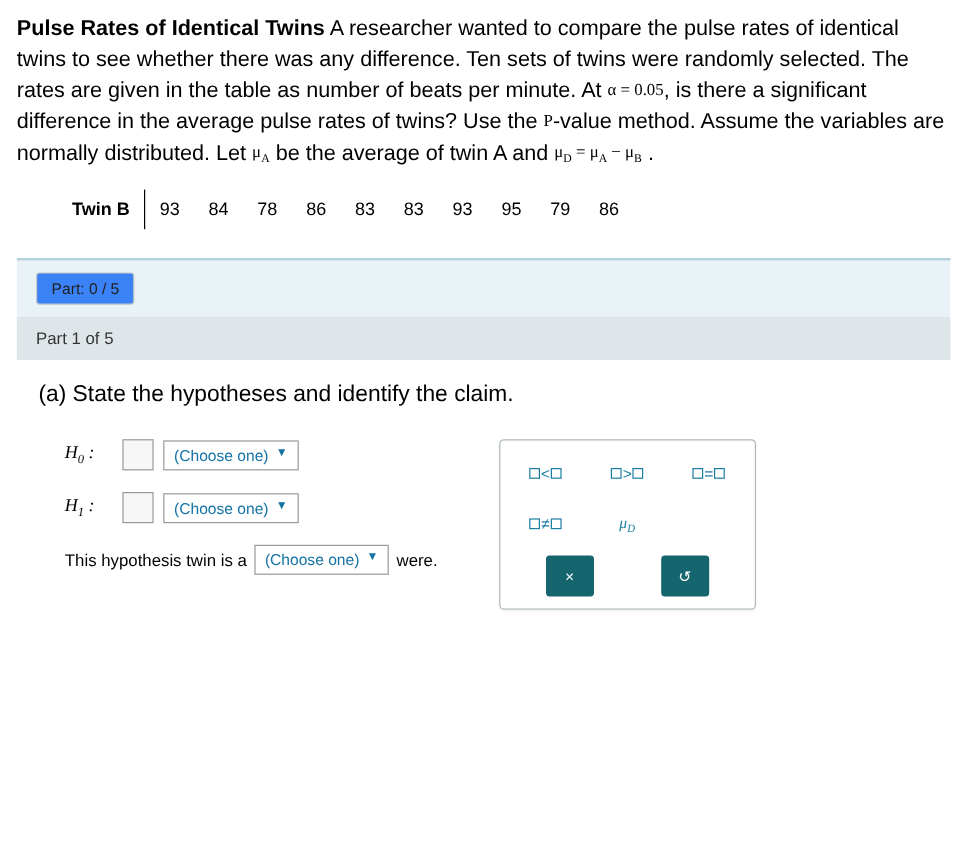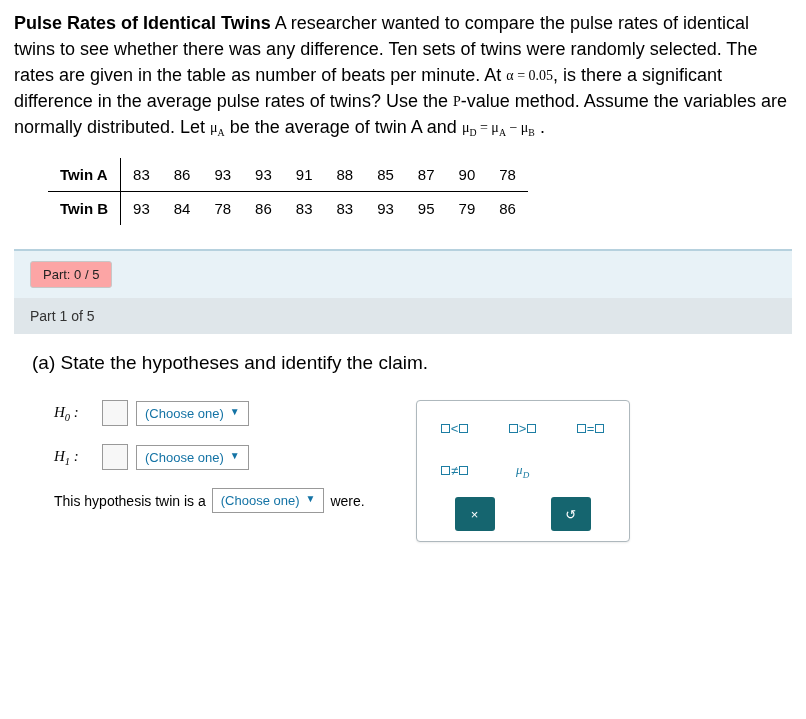--- a/index.html
+++ b/index.html
@@ -27,21 +27,21 @@
     display: inline-block; margin: 14px 0 0 8px; padding: 4px 12px;
     border: 1px solid #888; border-radius: 14px;
     font-size: 11px; color: #333; background: #fff; cursor: pointer;
   }
 
   .part-bar {
     margin-top: 24px; background: #e8f2f7;
     border-top: 2px solid #b6d1de; padding: 10px 16px;
   }
   .part-pill {
-    display: inline-block; background: #fca5a5;
+    display: inline-block; background: #3b82f6;
     border: 1px solid #c7c7c7; border-radius: 3px;
     padding: 5px 12px; font-size: 13px; color: #222;
   }
   .part-sub {
     background: #dfe6ea; padding: 10px 16px;
     font-size: 14px; color: #333;
   }
 
   .part-body { padding: 18px 18px 30px 18px; position: relative; }
   .question { font-size: 19px; margin-bottom: 26px; }
@@ -86,33 +86,20 @@
 </head>
 <body>
 
 <div class="problem-text">
   <b>Pulse Rates of Identical Twins</b><span> A researcher wanted to compare the pulse rates of identical twins to see whether there was any difference. Ten sets of twins were randomly selected. The rates are given in the table as number of beats per minute. At </span><span class="math-sm">α = 0.05</span><span>, is there a significant difference in the average pulse rates of twins? Use the </span><span class="math-sm">P</span><span>-value method. Assume the variables are normally distributed. Let </span><span class="math-sm"><span>μ</span><span class="subscript">A</span></span><span> be the average of twin A and </span><span class="math-sm">μ<span class="subscript">D</span> = μ<span class="subscript">A</span> − μ<span class="subscript">B</span></span><span> .</span>
 </div>
 
 <div class="data-region">
   <table class="data-table">
     <tbody>
-        <tr class="rowA">
-      <td class="lbl">Twin A</td>
-      <td>83</td>
-      <td>86</td>
-      <td>93</td>
-      <td>93</td>
-      <td>91</td>
-      <td>88</td>
-      <td>85</td>
-      <td>87</td>
-      <td>90</td>
-      <td>78</td>
-    </tr>
     <tr>
       <td class="lbl">Twin B</td>
       <td>93</td>
       <td>84</td>
       <td>78</td>
       <td>86</td>
       <td>83</td>
       <td>83</td>
       <td>93</td>
       <td>95</td>

